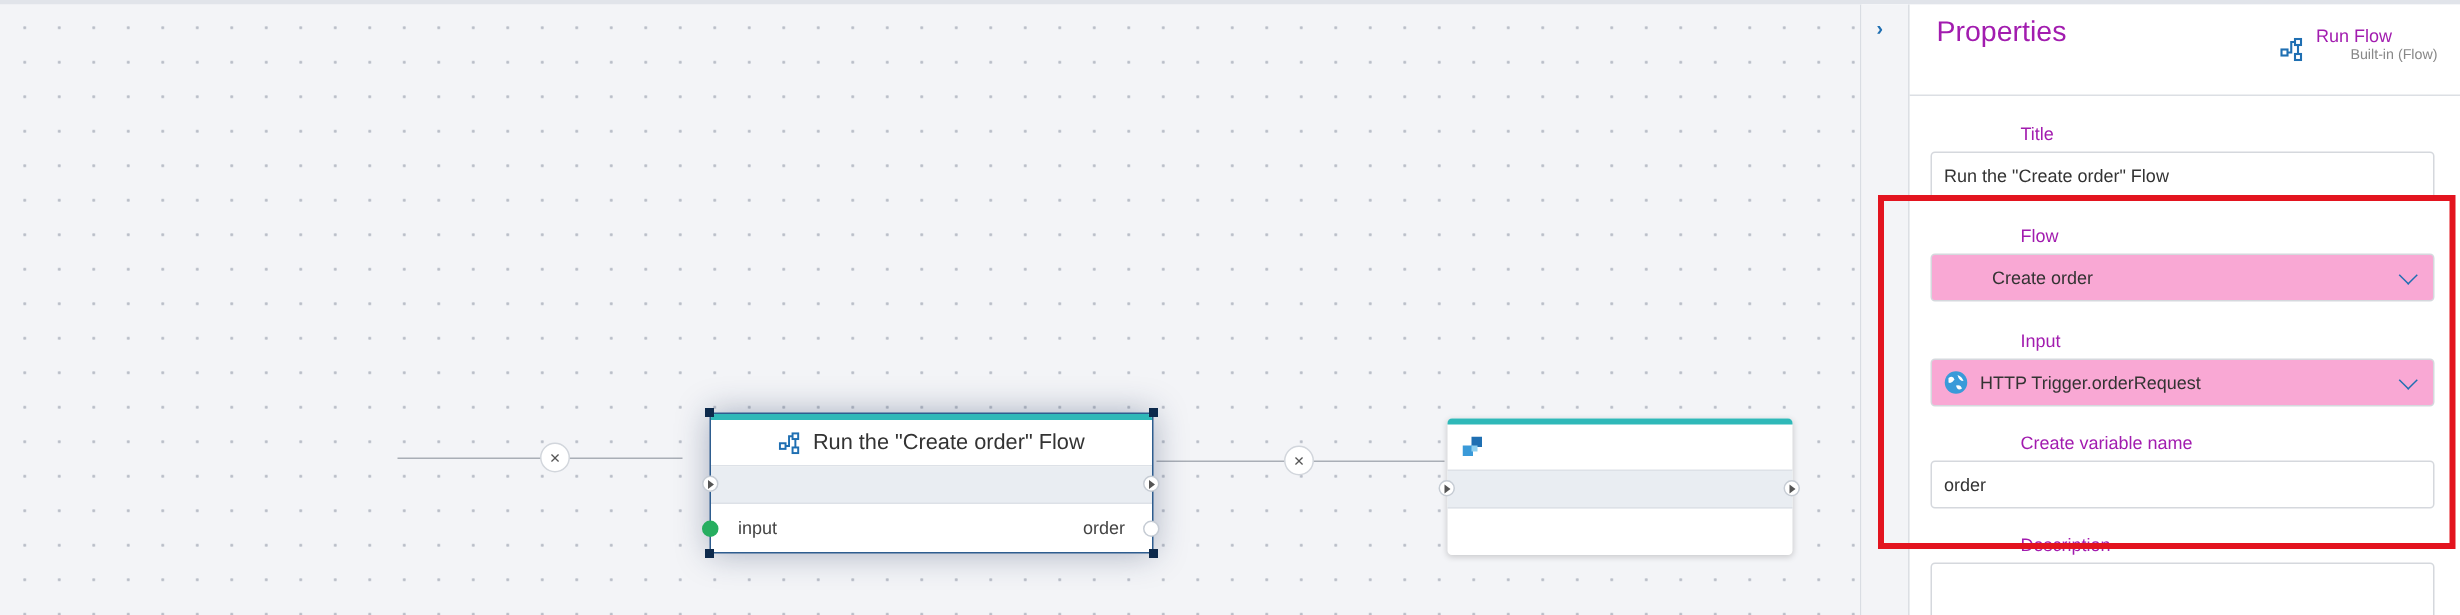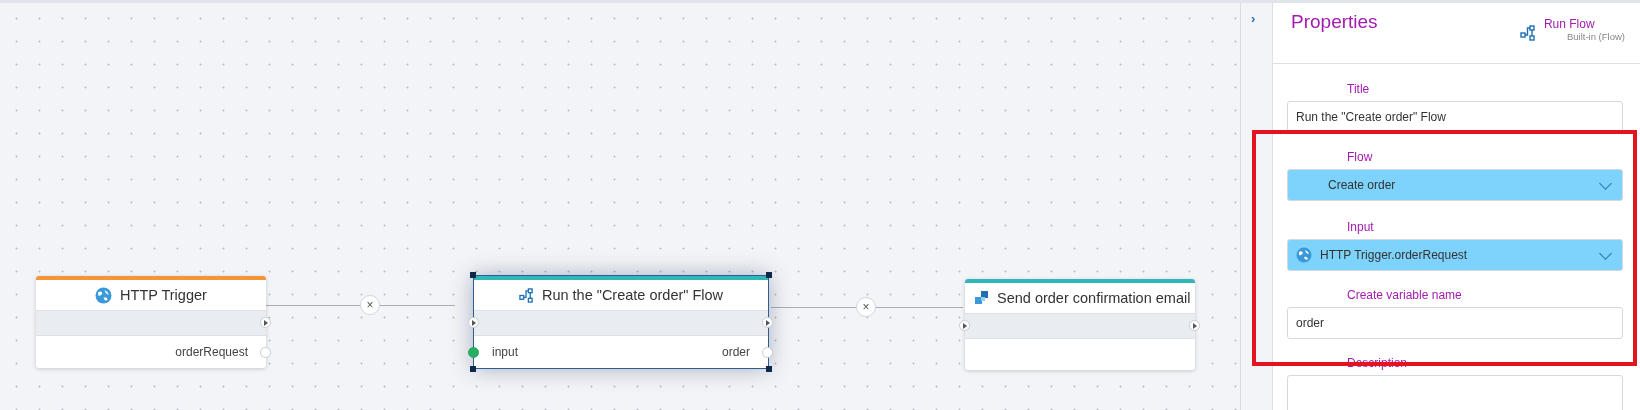--- a/index.html
+++ b/index.html
@@ -21,52 +21,36 @@
   .panel{position:absolute;left:1240px;top:3px;width:400px;height:407px;background:#fff;border-left:1px solid #d9dde3;}
   .strip{position:absolute;left:0;top:0;width:31px;height:407px;background:#f3f4f7;border-right:1px solid #dcdfe4;}
   .strip .chev{position:absolute;left:10px;top:8px;color:#1f6fb2;font-size:13px;font-weight:bold;}
   .phead{position:absolute;left:32px;top:0;width:368px;height:60px;border-bottom:1px solid #dcdfe4;}
   .ptitle{position:absolute;left:18px;top:8px;font-size:19px;color:#a21caf;}
   .ptype{position:absolute;right:0;top:14px;display:flex;gap:8px;align-items:flex-start;}
   .ptype .nm{font-size:12px;color:#a21caf;line-height:14px;}
   .ptype .sub{font-size:9.5px;color:#888;padding-left:23px;}
   .field-label{position:absolute;left:1347px;font-size:12px;color:#a21caf;}
   .field{position:absolute;left:1287px;width:336px;height:32px;border:1px solid #d5d8dd;border-radius:3px;box-sizing:border-box;background:#fff;display:flex;align-items:center;font-size:12px;color:#333;padding-left:8px;}
-  .field.sel{background:#7dd3fc;}
+  .field.sel{background:#f9a8d4;}
   .field .dd{position:absolute;right:12px;top:9px;width:8px;height:8px;border-right:1.5px solid #1f6fb2;border-bottom:1.5px solid #1f6fb2;transform:rotate(45deg);transform-origin:center;}
   .redbox{position:absolute;left:1252px;top:130px;width:385px;height:236px;border:4px solid #e3141f;box-sizing:border-box;pointer-events:none;}
 </style>
 </head>
 <body>
 
 <div class="topline"></div>
 
 <div class="canvas">
 
   <div class="wire" style="left:265px;top:302px;width:190px;"></div>
   <div class="xbtn" style="left:360px;top:292px;">×</div>
   <div class="wire" style="left:771px;top:304px;width:192px;"></div>
   <div class="xbtn" style="left:856px;top:294px;">×</div>
 
-  <div class="node" style="left:36px;top:273px;width:230px;height:92px;">
-    <div class="bar" style="background:#f6943a"></div>
-    <div class="hdr">
-      <svg width="17" height="17" viewBox="0 0 16 16">
-          <circle cx="8" cy="8" r="7.5" fill="#3a9ad9"></circle>
-          <path d="M3 5 Q6 3 7 6 Q5 9 3 8Z M9 3 Q12 4 13 7 Q10 7 9 3Z M8 10 Q11 9 12 12 Q9 14 8 10Z" fill="#fff"></path>
-        </svg>
-      <span>HTTP Trigger</span>
-    </div>
-    <div class="mid"></div>
-    <div class="low" style="justify-content:flex-end;">
-        <span>orderRequest</span>
-      </div>
-    <div class="port arrow" style="left:224px;top:41px;"></div>
-    <div class="port" style="left:224px;top:71px;"></div>
-  </div>
 
   <div class="node" style="left:473px;top:272px;width:294px;height:92px;border:1px solid #2e5d8f;box-shadow:0 0 22px rgba(30,50,90,.35);">
     <div class="bar" style="background:#2fb8b8"></div>
     <div class="hdr">
       <svg width="15" height="15" viewBox="0 0 16 16" fill="none" stroke="#1f6fb2" stroke-width="1.4">
           <rect x="1" y="8" width="4" height="4"></rect>
           <rect x="10" y="1" width="4" height="4"></rect>
           <rect x="10" y="11" width="4" height="4"></rect>
           <path d="M5 10 H7.5 V3 H10 M12 5 V11"></path>
         </svg>
@@ -88,21 +72,20 @@
   </div>
 
   <div class="node" style="left:965px;top:276px;width:230px;height:91px;">
     <div class="bar" style="background:#2fb8b8"></div>
     <div class="hdr" style="justify-content:flex-start;padding-left:10px;">
       <svg width="14" height="14" viewBox="0 0 14 14">
           <rect x="6" y="0" width="7" height="7" fill="#1f6fb2"></rect>
           <rect x="0" y="6" width="7" height="7" fill="#3a9ad9"></rect>
           <rect x="6" y="6" width="4" height="4" fill="#8fd0f0"></rect>
         </svg>
-      <span>Send order confirmation email</span>
     </div>
     <div class="mid"></div>
     <div class="port arrow" style="left:-6px;top:41px;"></div>
     <div class="port arrow" style="left:224px;top:41px;"></div>
   </div>
 </div>
 
 <div class="panel">
   <div class="strip">
     <span class="chev">›</span>

